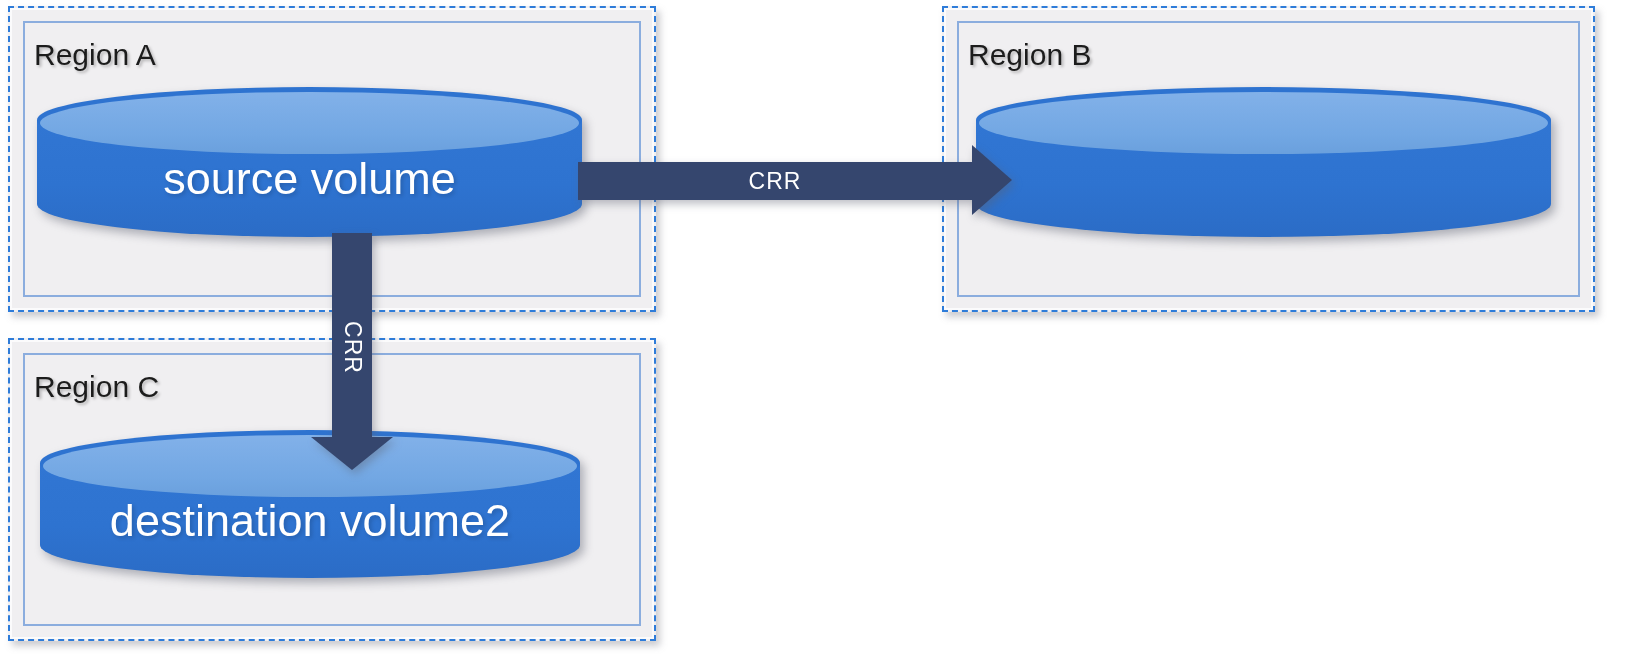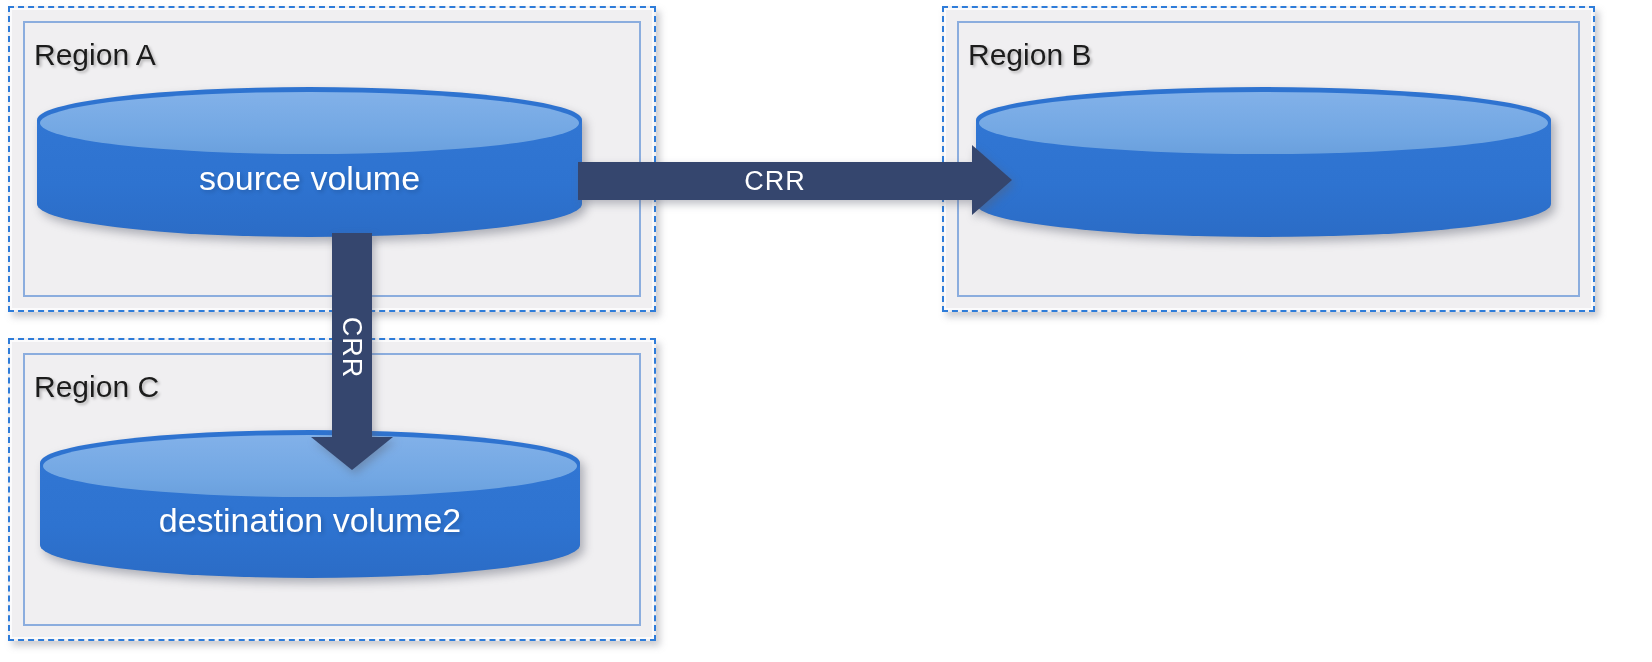--- a/index.html
+++ b/index.html
@@ -80,41 +80,41 @@
     z-index: 1;
   }
   .cyl-label {
     position: absolute;
     left: 0; right: 0; top: 33px; bottom: 0;
     display: flex;
     align-items: center;
     justify-content: center;
     z-index: 4;
     color: var(--volume-text);
-    font-size: 34px;
+    font-size: 45px;
     text-shadow: 2px 2px 4px rgba(0,0,0,0.18);
     white-space: nowrap;
   }
   #cyl-source { left: 27px; top: 79px; width: 545px; height: 150px; }
   #cyl-dest1  { left: 32px; top: 79px; width: 575px; height: 150px; }
   #cyl-dest2  { left: 30px; top: 90px; width: 540px; height: 148px; padding-left: 47px; }
 
   
   .arrow {
     position: absolute;
     z-index: 10;
     filter: drop-shadow(3px 4px 4px rgba(90,95,110,0.4));
   }
   .arrow-label {
     position: absolute;
     display: flex;
     align-items: center;
     justify-content: center;
     color: #ffffff;
-    font-size: 27px;
+    font-size: 23px;
     letter-spacing: 1px;
     z-index: 11;
     white-space: nowrap;
   }
   
   #arrow-ab { left: 578px; top: 145px; width: 434px; height: 70px; }
   #arrow-ab .shaft {
     position: absolute;
     left: 0; top: 17px;
     width: 394px; height: 38px;

